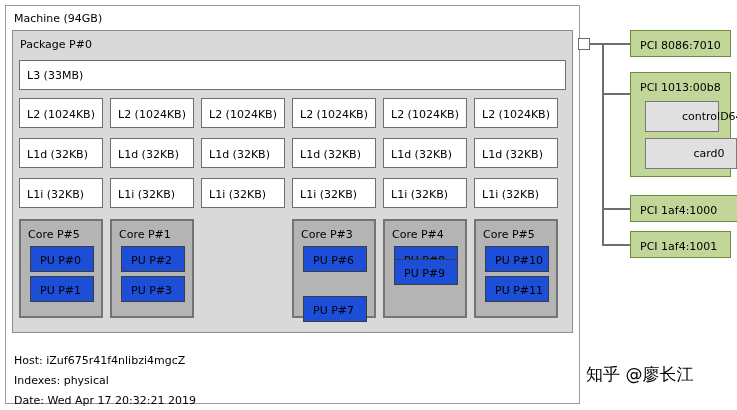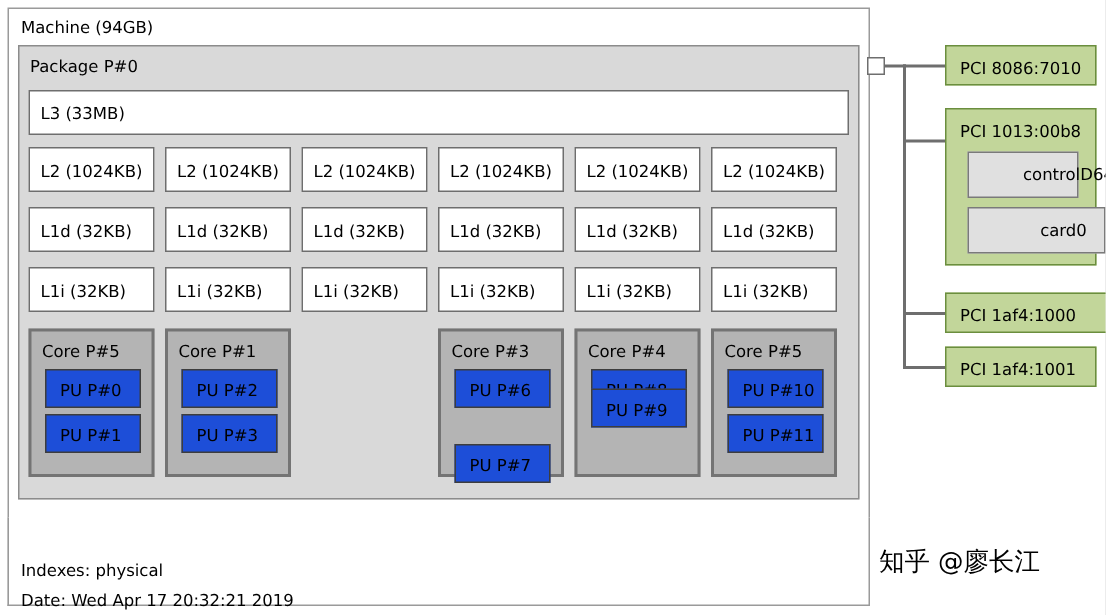--- a/index.html
+++ b/index.html
@@ -253,18 +253,19 @@
 
   <div class="box pci" style="left:630px;top:195px;width:117px;height:27px;">
     <span class="pci-text">PCI 1af4:1000</span>
   </div>
 
   <div class="box pci" style="left:630px;top:231px;width:101px;height:27px;">
     <span class="pci-text">PCI 1af4:1001</span>
   </div>
 
   <div class="box footer"></div>
+  <div class="label footer-line f1">Host: iZuf675r41f4nlibzi4mgcZ</div>
   <div class="label footer-line f2">Indexes: physical</div>
   <div class="label footer-line f3">Date: Wed Apr 17 20:32:21 2019</div>
 
   <div class="watermark">知乎 @廖长江</div>
 
 </div>
 
 </body></html>

